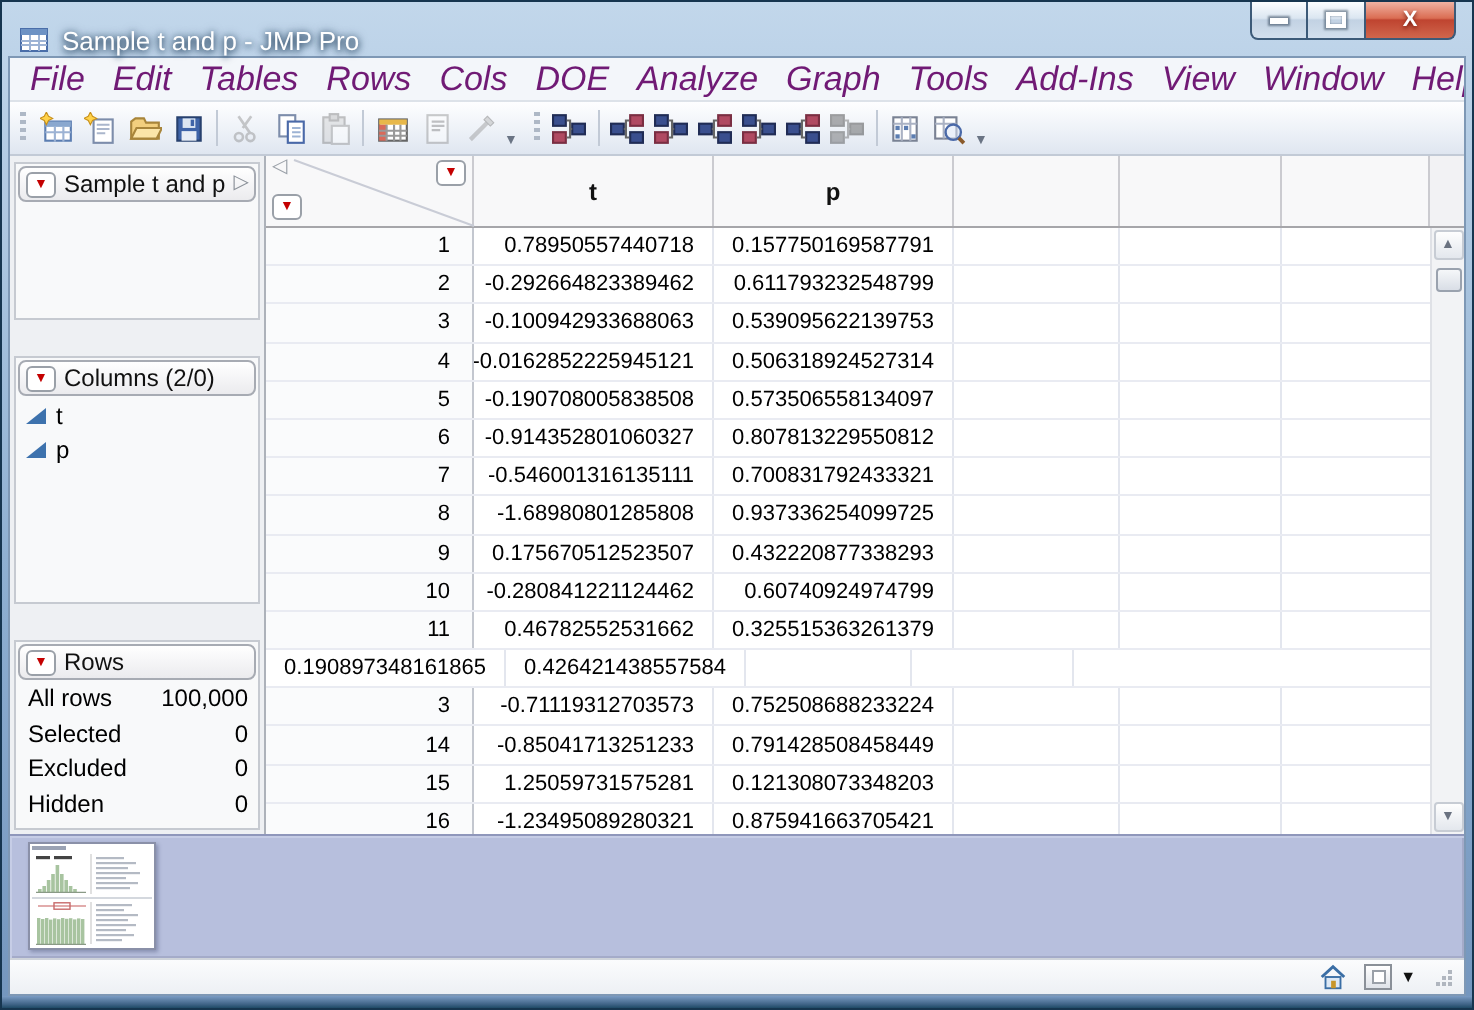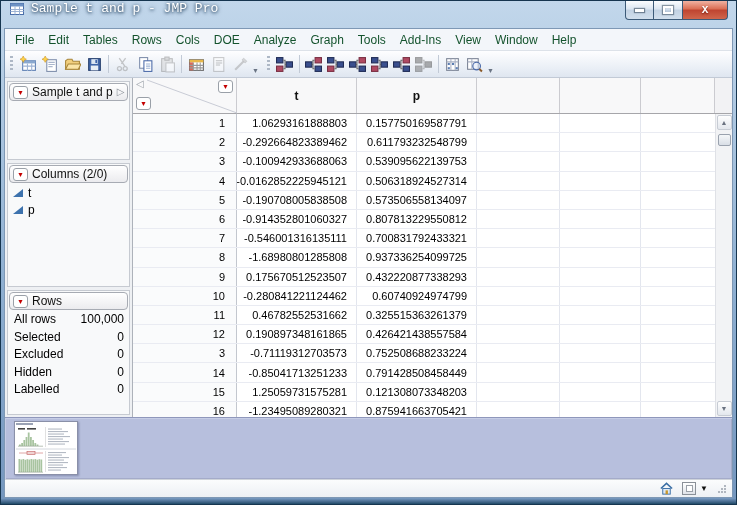--- a/index.html
+++ b/index.html
@@ -3,54 +3,54 @@
 <meta charset="utf-8">
 <style>
   * { margin:0; padding:0; box-sizing:border-box; }
   body { font-family:"Liberation Sans","DejaVu Sans",sans-serif; background:#c8c8c8; }
 
   .window{width:737px;height:505px;border:1px solid #16354f;
     background:linear-gradient(180deg,#c2d7eb,#8fb0d2 55%,#7496be);
     display:flex;flex-direction:column;overflow:hidden;position:relative;}
 
   
-  .titlebar{height:27px;display:flex;align-items:flex-start;padding:0 8px;gap:6px;flex:none;position:relative;font-family:Liberation Mono, monospace;}
+  .titlebar{height:27px;display:flex;align-items:flex-end;padding:0 8px;gap:6px;flex:none;position:relative;}
   .title-text{color:#fff;font-size:13px;text-shadow:0 1px 3px rgba(15,45,75,.95),0 0 5px rgba(15,45,75,.6);white-space:nowrap;}
   .win-buttons{position:absolute;top:0;right:8px;display:flex;}
   .wb{height:19px;border:1px solid #3c5a78;border-top:none;display:flex;align-items:center;justify-content:center;}
   .wb-min,.wb-max{width:29px;background:linear-gradient(180deg,#fbfdff,#dbe6f1 45%,#c2d2e3 50%,#d2dfed);}
   .wb-min{border-radius:0 0 0 4px;}
   .wb-max{border-left:none;}
   .wb-close{width:45px;border-left:none;border-radius:0 0 4px 0;
     background:linear-gradient(180deg,#f0b2a2,#da6d53 45%,#bf4430 50%,#d0664c);}
   .g-min{width:9px;height:3px;background:#fff;box-shadow:0 0 1px 1px rgba(40,60,80,.55);}
   .g-max{width:10px;height:8px;border:2px solid #fff;box-shadow:0 0 1px 1px rgba(40,60,80,.5), inset 0 0 1px rgba(40,60,80,.6);}
   .g-close{color:#fff;font-weight:bold;font-size:11px;line-height:1;text-shadow:0 1px 2px #701a0e;}
 
   
   .client{flex:1;display:flex;flex-direction:column;margin:0 3px;border:1px solid #7e98b5;background:#fff;overflow:hidden;}
 
   .menubar{height:22px;flex:none;background:#f3f6fa;border-bottom:1px solid #dde2e9;display:flex;align-items:center;padding:0 3px;}
-  .menu-item{font-size:12px;color:#14532d;padding:3px 7px;white-space:nowrap;}
+  .menu-item{font-size:17px;color:#701a75;padding:3px 7px;white-space:nowrap;font-style:italic;}
 
   .toolbar{height:27px;flex:none;background:linear-gradient(180deg,#fefeff,#eaeff6 65%,#dfe6f0);
     border-bottom:1px solid #c2cad6;display:flex;align-items:center;padding:0 1px;}
   .tb-group{display:flex;align-items:center;height:25px;padding:0 1px;}
   .tb-grip{width:3px;height:16px;margin:0 4px 0 3px;
     background:repeating-linear-gradient(180deg,#aeb8c6 0 2px,transparent 2px 4px);}
   .tb-btn{width:22px;height:22px;display:flex;align-items:center;justify-content:center;border-radius:2px;}
   .tb-btn.disabled{filter:grayscale(1) opacity(.45);}
   .tb-sep{width:1px;height:18px;background:#c2cad6;margin:0 3px;}
   .tb-overflow{font-size:7px;color:#6a7484;align-self:flex-end;margin:0 3px 3px 1px;}
 
   
   .main{flex:1;display:flex;overflow:hidden;background:#fff;}
 
   .sidebar{width:128px;flex:none;background:#eef0f3;border-right:1px solid #adb2ba;
-    display:flex;flex-direction:column;padding:3px 2px 2px 2px;gap:3px;}
+    display:flex;flex-direction:column;padding:3px 2px 2px 2px;gap:18px;}
   .panel{background:#f8f9fa;border:1px solid #c6cad1;display:flex;flex-direction:column;overflow:hidden;}
   .panel-table{height:79px;flex:none;}
   .panel-columns{height:124px;flex:none;}
   .panel-rows{flex:1;}
   .panel-header{margin:1px;border:1px solid #a7abb3;border-radius:4px;
     background:linear-gradient(180deg,#ffffff,#ebebee);display:flex;align-items:center;gap:4px;padding:0 3px;height:18px;flex:none;}
   .panel-title{font-size:12px;color:#111;white-space:nowrap;}
   .rtb{width:15px;height:13px;border:1px solid #9aa0a8;border-radius:3px;background:#fff;
     display:flex;align-items:center;justify-content:center;flex:none;}
   .rtb span{color:#c40000;font-size:7px;line-height:1;}
@@ -391,21 +391,21 @@
           <div class="th th-p">p</div>
           <div class="th th-e1"></div>
           <div class="th th-e2"></div>
           <div class="th th-e3"></div>
           <div class="th th-sbcap"></div>
         </div>
         <div class="tbody-wrap">
           <div class="tbody" id="grid-body">
               <div class="trow">
                 <div class="td td-rownum">1</div>
-                <div class="td td-t">1.06293161888803</div>
+                <div class="td td-t">0.78950557440718</div>
                 <div class="td td-p">0.157750169587791</div>
                 <div class="td td-e1"></div>
                 <div class="td td-e2"></div>
                 <div class="td td-e3"></div>
               </div>
               <div class="trow">
                 <div class="td td-rownum">2</div>
                 <div class="td td-t">-0.292664823389462</div>
                 <div class="td td-p">0.611793232548799</div>
                 <div class="td td-e1"></div>
@@ -478,21 +478,20 @@
               </div>
               <div class="trow">
                 <div class="td td-rownum">11</div>
                 <div class="td td-t">0.46782552531662</div>
                 <div class="td td-p">0.325515363261379</div>
                 <div class="td td-e1"></div>
                 <div class="td td-e2"></div>
                 <div class="td td-e3"></div>
               </div>
               <div class="trow">
-                <div class="td td-rownum">12</div>
                 <div class="td td-t">0.190897348161865</div>
                 <div class="td td-p">0.426421438557584</div>
                 <div class="td td-e1"></div>
                 <div class="td td-e2"></div>
                 <div class="td td-e3"></div>
               </div>
               <div class="trow">
                 <div class="td td-rownum">3</div>
                 <div class="td td-t">-0.71119312703573</div>
                 <div class="td td-p">0.752508688233224</div>

